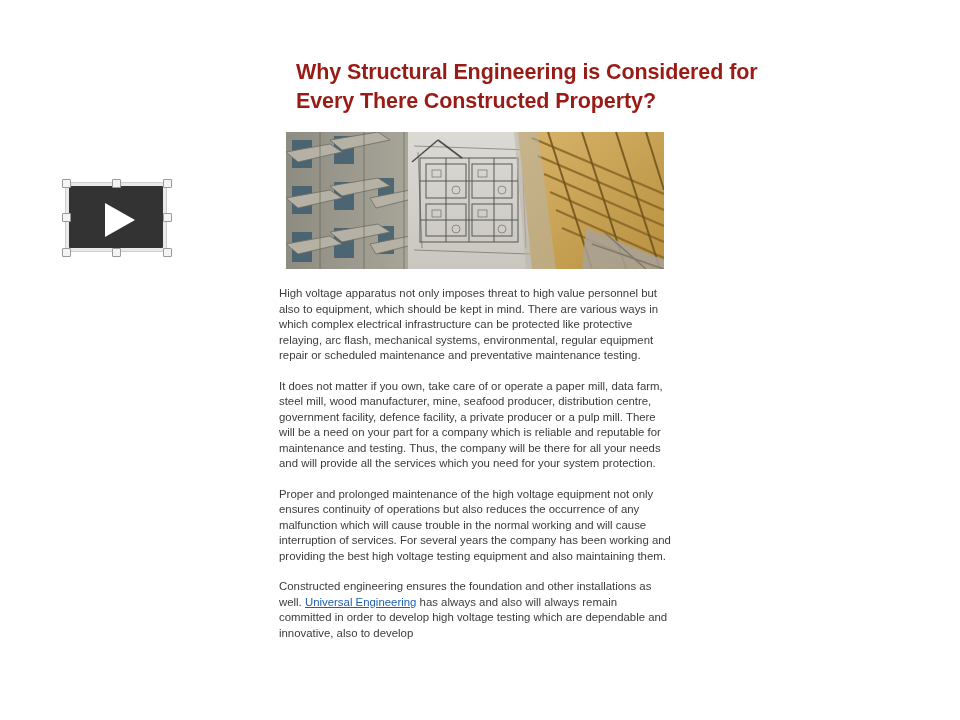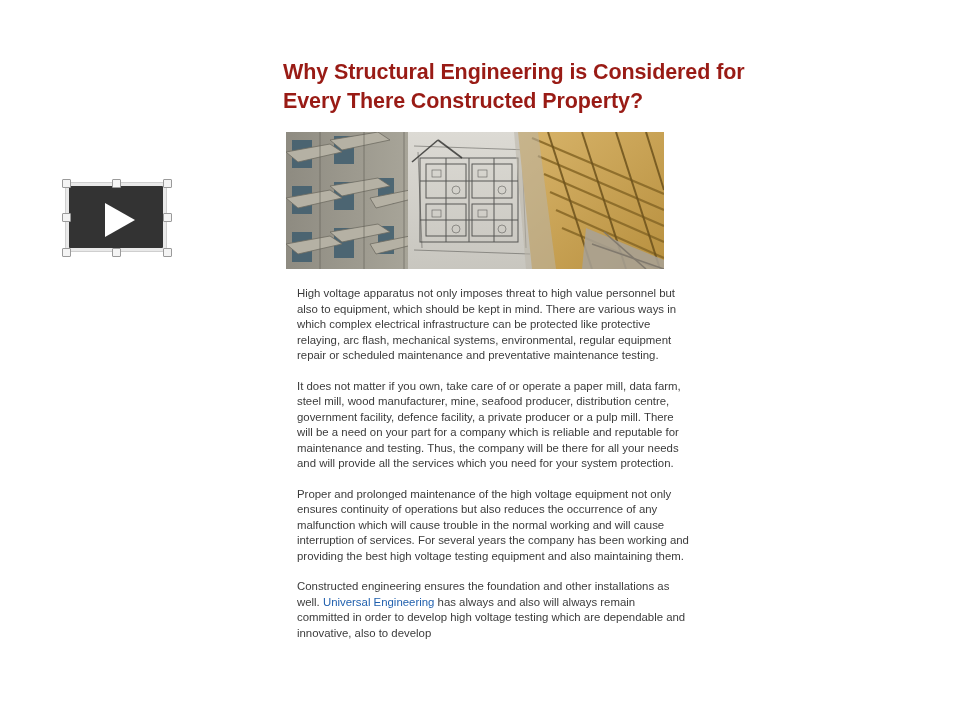--- a/index.html
+++ b/index.html
@@ -20,21 +20,21 @@
     position: absolute;
     left: 0; top: 0;
     width: 960px;
     height: 720px;
     background: #ffffff;
   }
 
   
   .title-block {
     position: absolute;
-    left: 283px;
+    left: 296px;
     top: 58px;
     width: 400px;
   }
   .title-line {
     font-size: 21.5px;
     font-weight: bold;
     color: #991B15;
     line-height: 29px;
     letter-spacing: -0.1px;
     white-space: nowrap;
@@ -92,34 +92,35 @@
     width: 378px;
     height: 137px;
     overflow: hidden;
     background: #8d8a80;
   }
   .photo svg { display: block; }
 
   
   .body-block {
     position: absolute;
-    left: 297px;
+    left: 279px;
     top: 286px;
     width: 392px;
   }
   .para {
     font-size: 11.4px;
     line-height: 15.5px;
     color: #3b3b3b;
     margin: 0 0 15px 0;
     text-align: left;
   }
   .para:last-child { margin-bottom: 0; }
   .link {
     color: #1F5FAD;
+    text-decoration: underline;
     cursor: pointer;
     text-align: center;
   }
 </style>
 </head>
 <body>
 
 <div class="slide">
 
   <div class="title-block">

